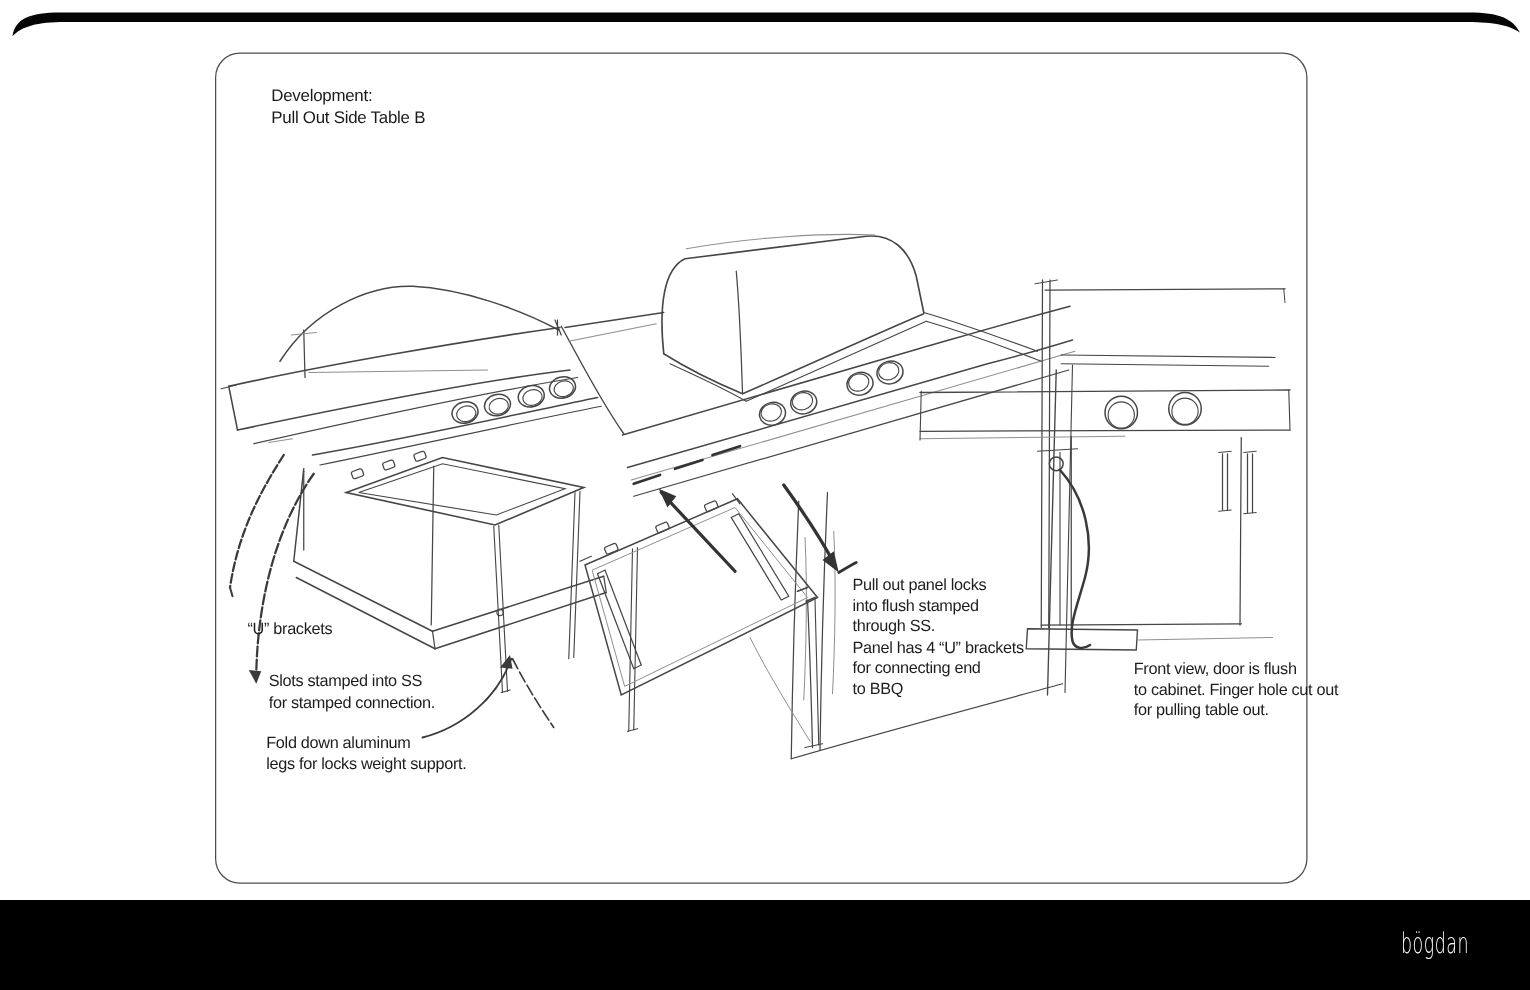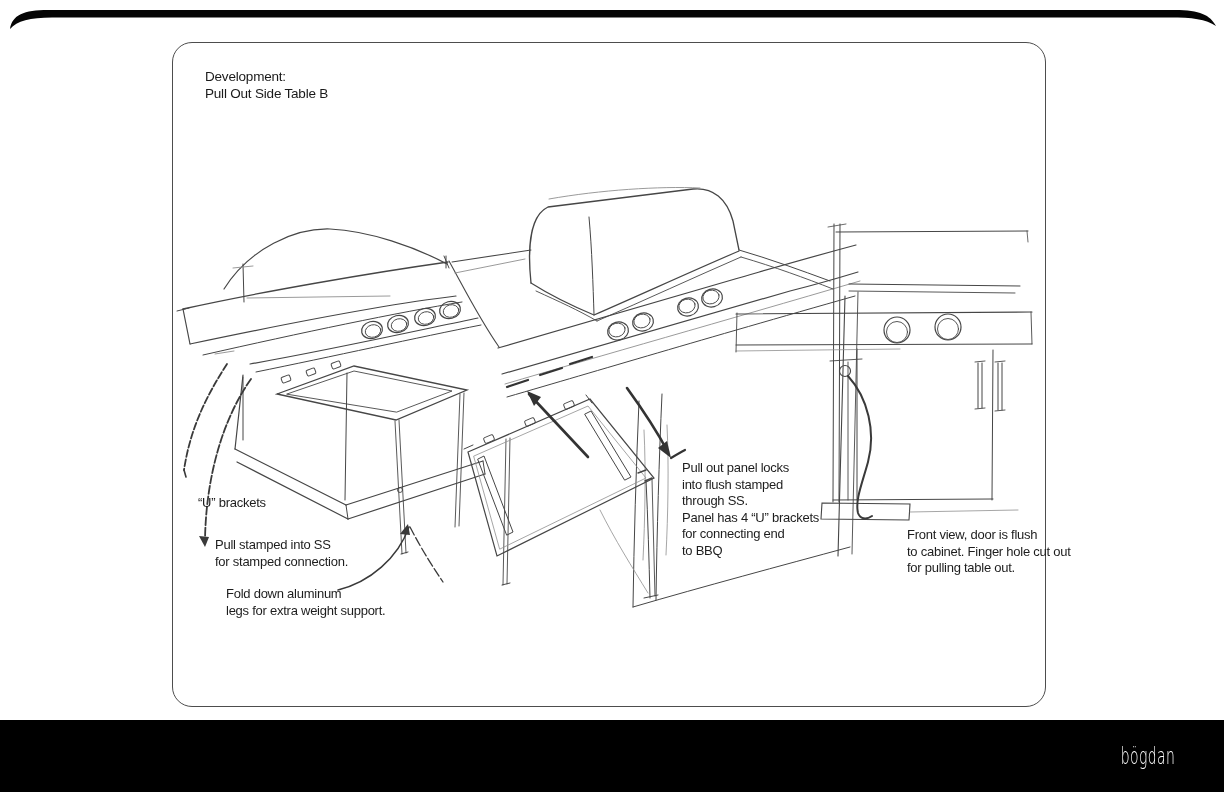--- a/index.html
+++ b/index.html
@@ -16,21 +16,21 @@
   .frame{position:absolute;left:172px;top:42px;width:872px;height:663px;
          border:1px solid #4d4d4d;border-radius:20px;background:#fff;}
 
   .sketch-svg{position:absolute;left:0;top:0;width:1224px;height:792px;}
 
   .label{position:absolute;font-size:13px;line-height:16.5px;letter-spacing:-.25px;
          color:#1d1d1d;white-space:nowrap;}
   .label span{display:block;}
   .title{position:absolute;left:205px;top:68px;font-size:13.5px;line-height:17px;
          letter-spacing:-.2px;color:#1a1a1a;white-space:nowrap;}
-  .title span{display:block;}
+  .title span{display:block;margin-left:12px;}
 </style>
 </head>
 <body>
 
 <svg class="top-swoosh" viewBox="0 0 1224 40">
   <path d="M10,29 C12,15 24,10 48,10 L1175,10 C1200,10 1210,15 1216,26
            C1206,19 1192,17.5 1170,17.5 L52,17.5 C30,17.5 17,21 10,29 Z" fill="#050505"></path>
 </svg>
 
 <div class="frame"></div>
@@ -235,27 +235,27 @@
 <div class="title">
   <span>Development:</span>
   <span>Pull Out Side Table B</span>
 </div>
 
 <div class="label" style="left:198px;top:495px;">
   <span>“U” brackets</span>
 </div>
 
 <div class="label" style="left:215px;top:537px;">
-  <span>Pull stamped into SS</span>
+  <span>Slots stamped into SS</span>
   <span>for stamped connection.</span>
 </div>
 
-<div class="label" style="left:213px;top:586px;margin-left:13px;">
+<div class="label" style="left:213px;top:586px;">
   <span>Fold down aluminum</span>
-  <span>legs for extra weight support.</span>
+  <span>legs for locks weight support.</span>
 </div>
 
 <div class="label" style="left:682px;top:460px;">
   <span>Pull out panel locks</span>
   <span>into flush stamped</span>
   <span>through SS.</span>
   <span>Panel has 4 “U” brackets</span>
   <span>for connecting end</span>
   <span>to BBQ</span>
 </div>

